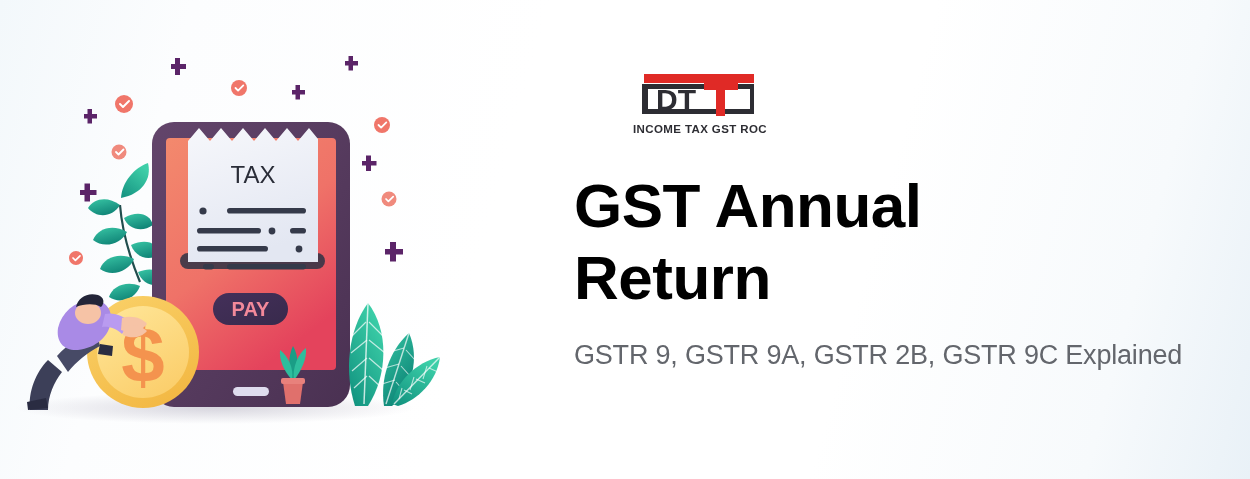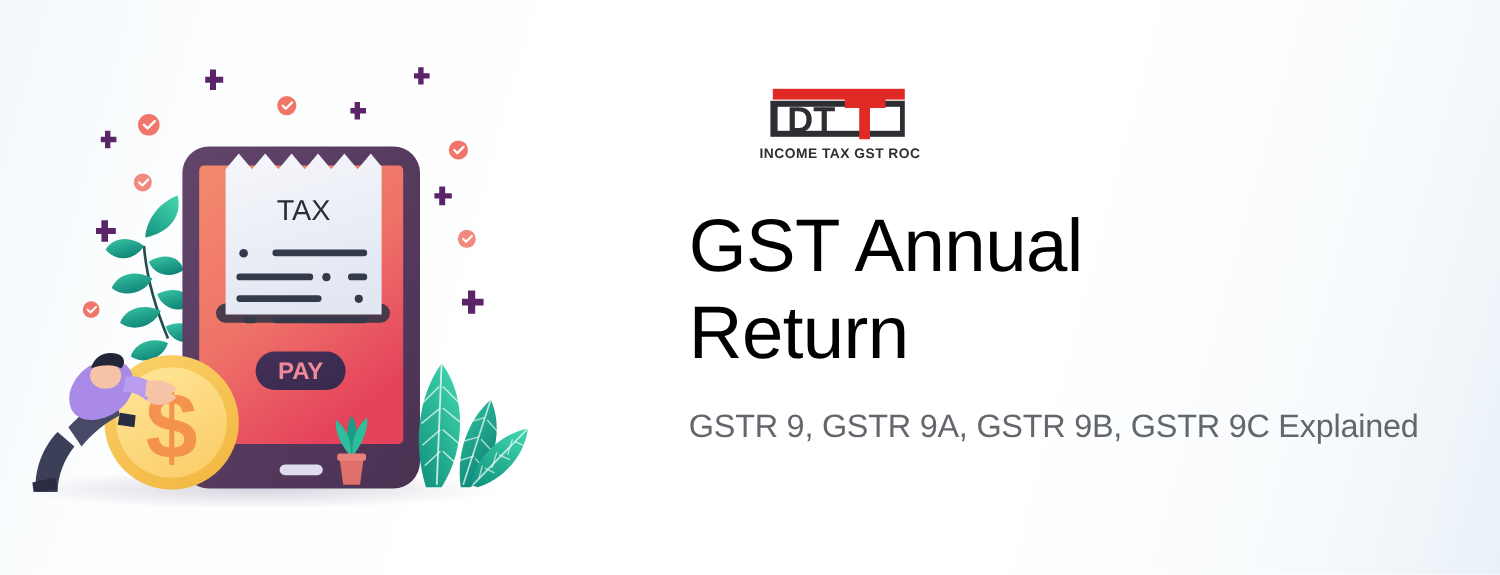--- a/index.html
+++ b/index.html
@@ -72,21 +72,21 @@
     white-space: nowrap;
   }
 
   .headline {
     position: absolute;
     left: 0;
     top: 142px;
     margin: 0;
     font-size: 62px;
     line-height: 72px;
-    font-weight: normal;
+    font-weight: bold;
     letter-spacing: -0.5px;
     color: #000000;
     width: 430px;
   }
 
   .subhead {
     position: absolute;
     left: 0;
     top: 310px;
     margin: 0;
@@ -276,15 +276,15 @@
           <rect x="14" y="17" width="102" height="20" fill="#ffffff"></rect>
           <text x="22" y="38" font-family="Liberation Sans, sans-serif" font-size="30" font-weight="bold" fill="#2d2d33">DT</text>
           <path d="M70 10 h34 v8 h-13 v26 h-9 v-26 h-12 z" fill="#e02a26"></path>
         </svg>
       </div>
       <div class="logo-tag">INCOME TAX GST ROC</div>
     </div>
 
     <h1 class="headline">GST Annual Return</h1>
 
-    <p class="subhead">GSTR 9, GSTR 9A, GSTR 9B, GSTR 9C Explained</p>
+    <p class="subhead">GSTR 9, GSTR 9A, GSTR 2B, GSTR 9C Explained</p>
   </div>
 </div>
 
 </body></html>

